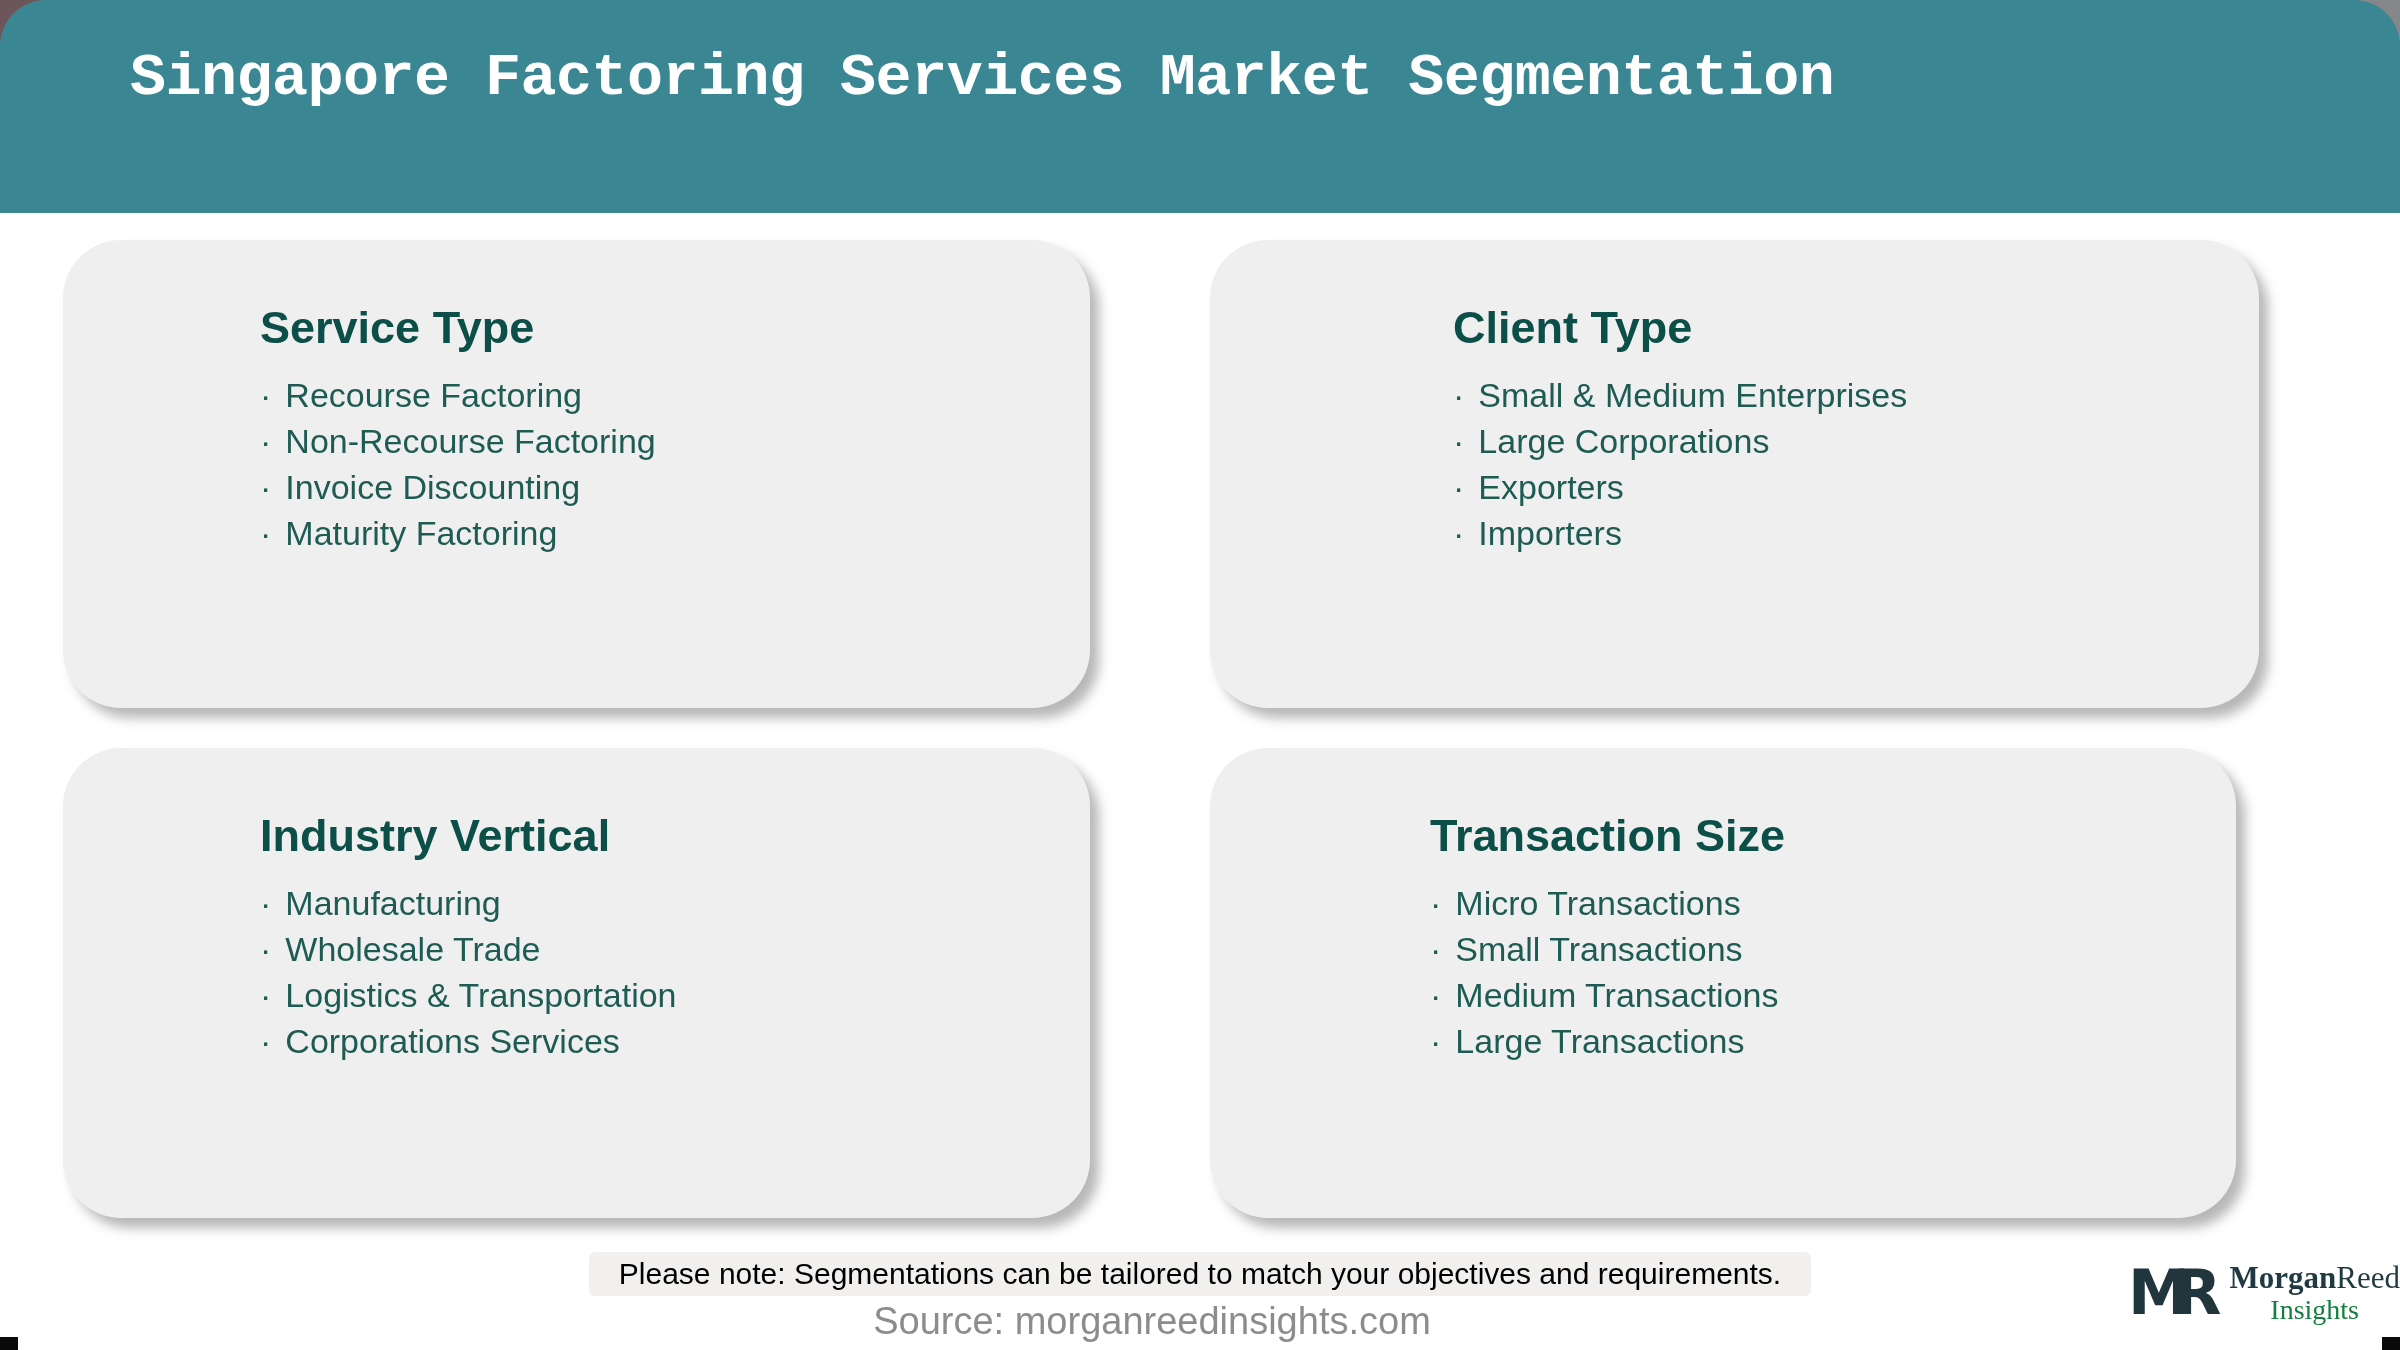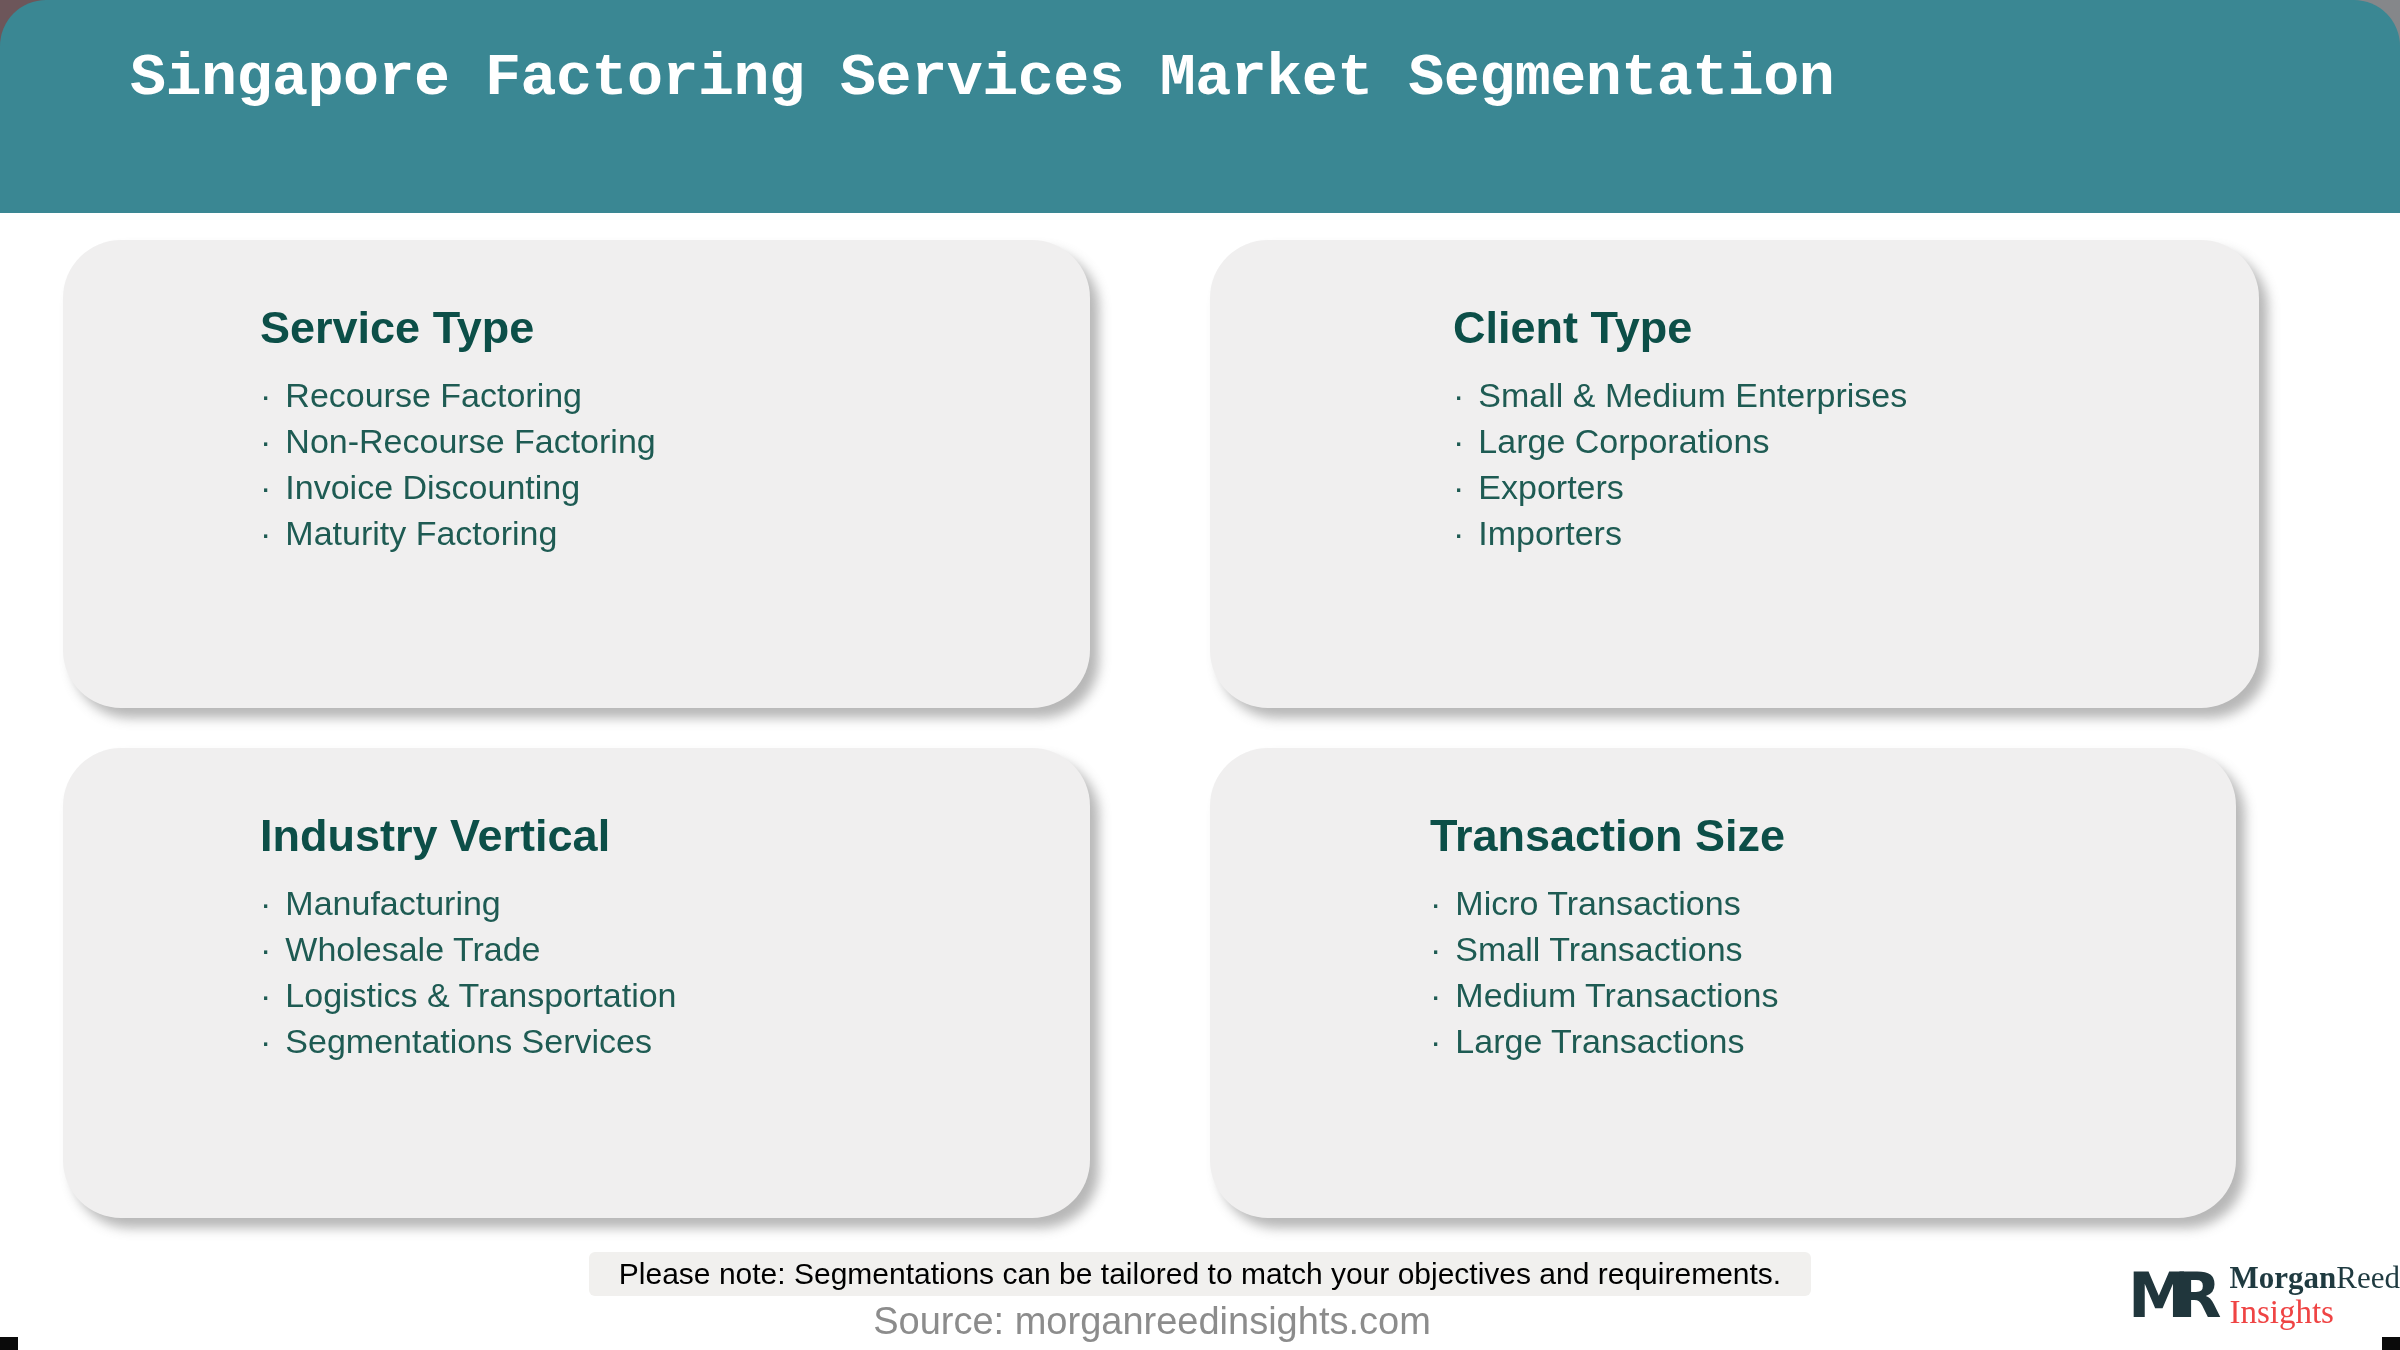--- a/index.html
+++ b/index.html
@@ -73,22 +73,23 @@
     font-size:62px; color:#20363c; line-height:62px; white-space:nowrap;
   }
   .monogram .r { margin-left:-16px; }
   .logo-text { display:flex; flex-direction:column; line-height:1.0; }
   .brand {
     font-family:"Liberation Serif", serif; font-size:31px; color:#1f3a40;
     white-space:nowrap;
   }
   .brand .bold { font-weight:700; }
   .insights {
-    font-family:"Liberation Serif", serif; font-size:33px; color:#ef4444;
+    font-family:"Liberation Serif", serif; font-size:28px; color:#15803d;
     margin-top:3px;
+    text-align:center;
   }
 
   
   .mark { position:absolute; bottom:0; width:18px; height:13px; background:#0a0a0a; z-index:2; }
   .mark-left { left:0; }
   .mark-right { right:0; }
 </style>
 </head>
 <body>
 
@@ -125,21 +126,21 @@
     </div>
   </section>
 
   <section class="card card-bl">
     <div class="card-inner">
       <h2>Industry Vertical</h2>
       <ul>
         <li>Manufacturing</li>
         <li>Wholesale Trade</li>
         <li>Logistics &amp; Transportation</li>
-        <li>Segmentations Services</li>
+        <li>Corporations Services</li>
       </ul>
     </div>
   </section>
 
   <section class="card card-br">
     <div class="card-inner">
       <h2>Transaction Size</h2>
       <ul>
         <li>Micro Transactions</li>
         <li>Small Transactions</li>

